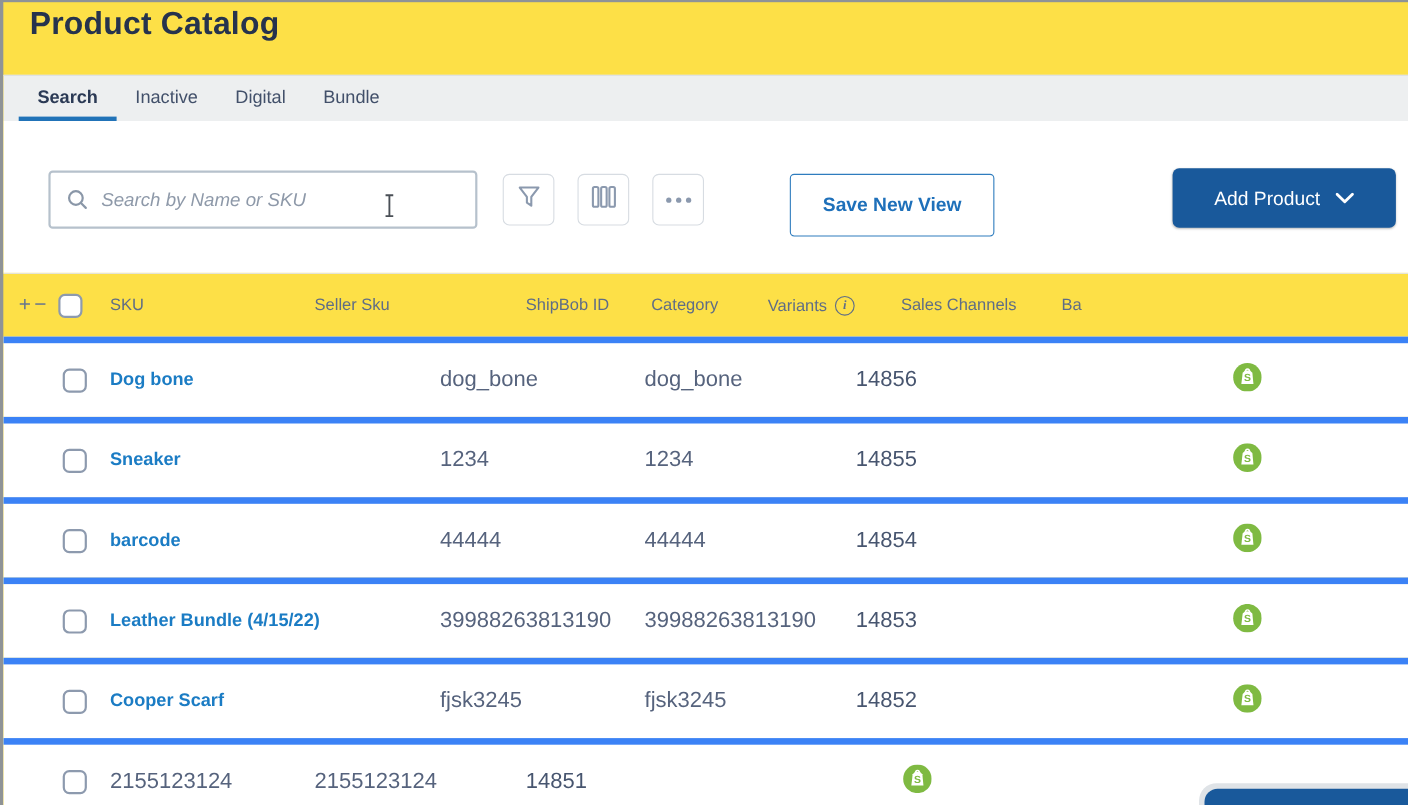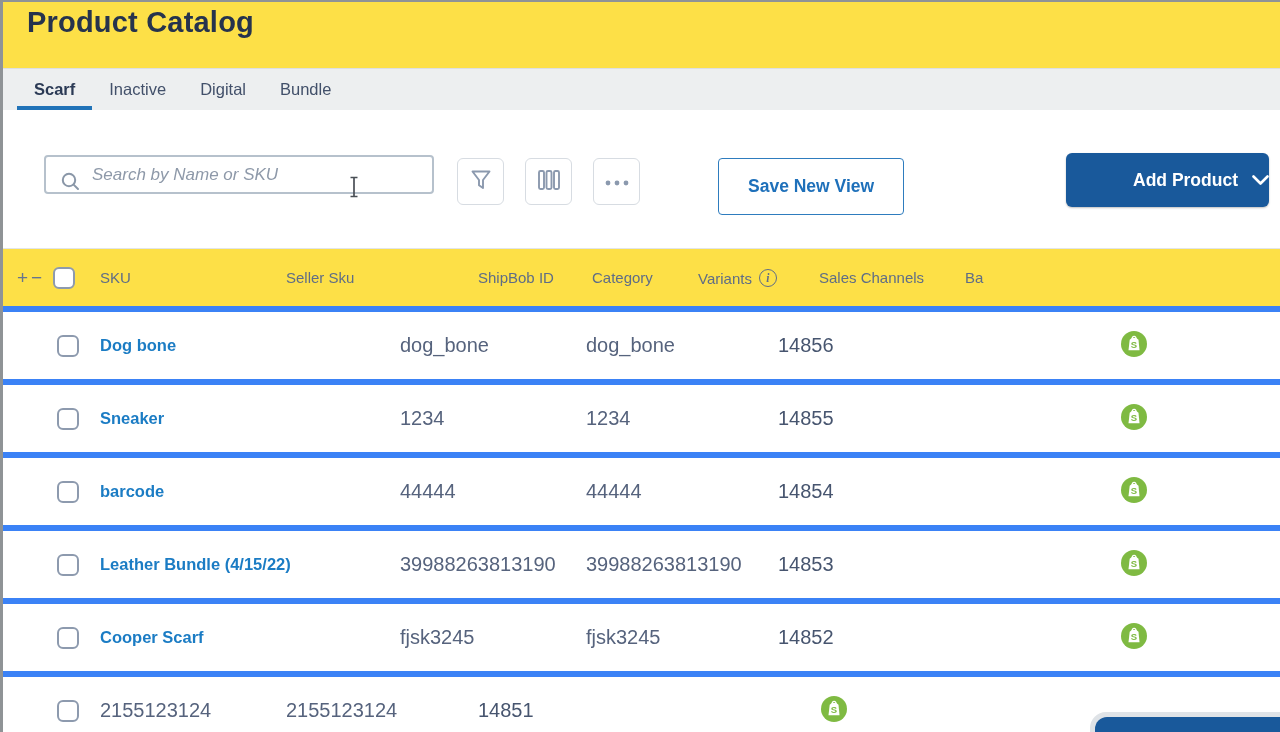--- a/index.html
+++ b/index.html
@@ -25,21 +25,21 @@
     position:relative; padding:0 17px; display:flex; align-items:center;
     font-size:16.5px; color:#42506a; cursor:pointer;
   }
   .tab.active { color:#2b3a55; font-weight:bold; }
   .tab.active::after {
     content:""; position:absolute; left:0; right:0; bottom:0; height:4px; background:#2173b8;
   }
 
   
   .toolbar { position:relative; height:138px; background:#fff; }
-  .search-wrap { position:absolute; left:41px; top:45px; width:390px; height:39px; }
+  .search-wrap { position:absolute; left:41px; top:45px; width:390px; height:53px; }
   .search-input {
     width:100%; height:100%; border:2px solid #b6c1cc; border-radius:4px;
     padding:0 14px 0 46px; font-size:17px; color:#3d4a63; outline:none;
     font-family:"Liberation Sans", sans-serif; background:#fff;
   }
   .search-input::placeholder { color:#8e99a9; font-style:italic; opacity:1; }
   .search-icon { position:absolute; left:16px; top:16px; pointer-events:none; }
   .text-cursor { position:absolute; left:304px; top:21px; pointer-events:none; }
 
   .icon-btn {
@@ -54,22 +54,22 @@
   .save-view-btn {
     position:absolute; left:680px; top:48px; height:57px; padding:0 29px;
     background:#fff; border:1.5px solid #2e7cbe; border-radius:4px;
     color:#1e70ba; font-size:17.5px; font-weight:bold; cursor:pointer;
     font-family:"Liberation Sans", sans-serif;
     margin-left:35px;
   }
   .add-product-btn {
     position:absolute; left:1063px; top:43px; width:203px; height:54px;
     background:#19599b; border:none; border-radius:6px; color:#fff;
-    font-size:17.5px; font-weight:bold; cursor:pointer;
-    display:flex; align-items:center; justify-content:flex-end; gap:14px;
+    font-size:17.5px; font-weight:normal; cursor:pointer;
+    display:flex; align-items:center; justify-content:center; gap:14px;
     font-family:"Liberation Sans", sans-serif;
     box-shadow:0 1px 2px rgba(0,0,0,.25);
   }
 
   
   .col-check { width:97px; flex:none; display:flex; align-items:center; }
   .col-name  { width:300px; flex:none; }
   .col-sku   { width:186px; flex:none; }
   .col-ssku  { width:192px; flex:none; }
   .col-sbid  { width:114px; flex:none; }
@@ -121,21 +121,21 @@
 <body>
 
 <div class="page">
 
   <div class="page-header">
     <div class="page-title">Product Catalog</div>
   </div>
 
   <div class="tabbar">
     <div class="tab active">
-        <span>Scarf</span>
+        <span>Search</span>
       </div>
     <div class="tab">
         <span>Inactive</span>
       </div>
     <div class="tab">
         <span>Digital</span>
       </div>
     <div class="tab">
         <span>Bundle</span>
       </div>

